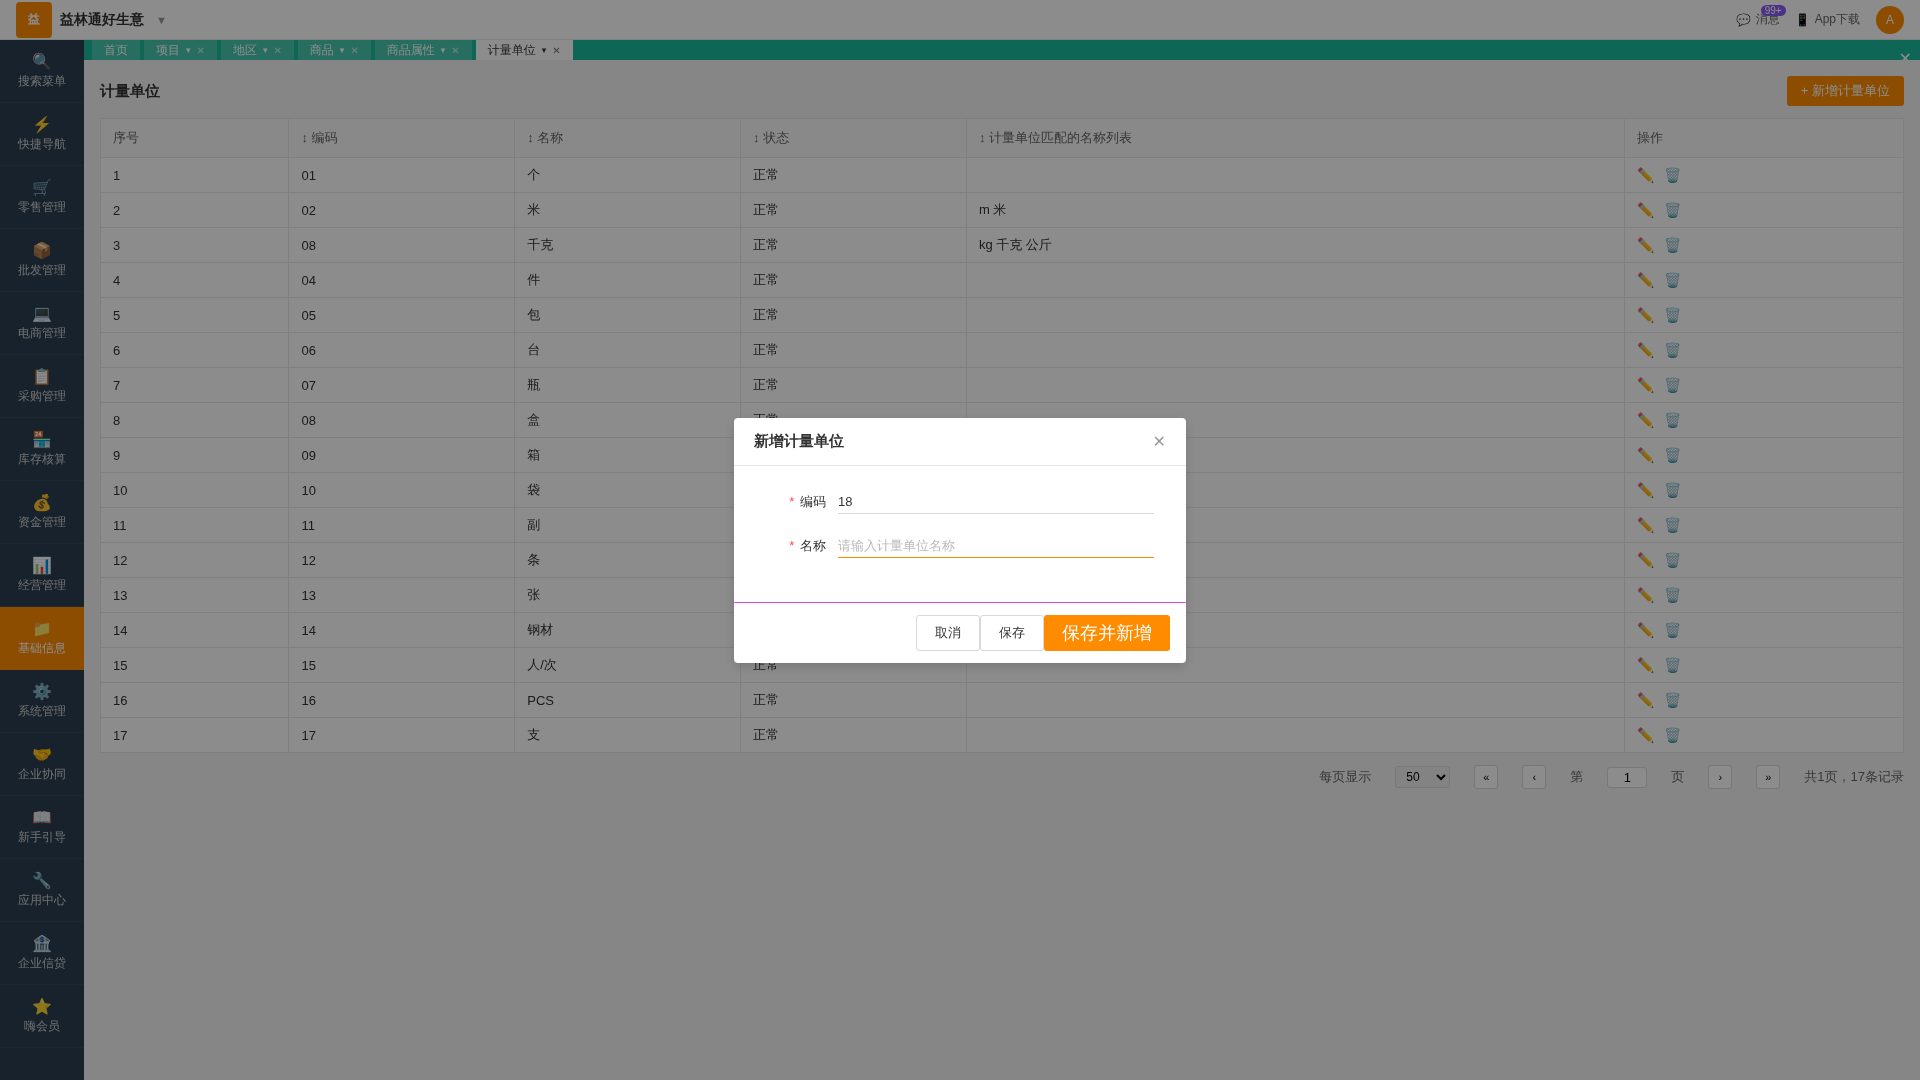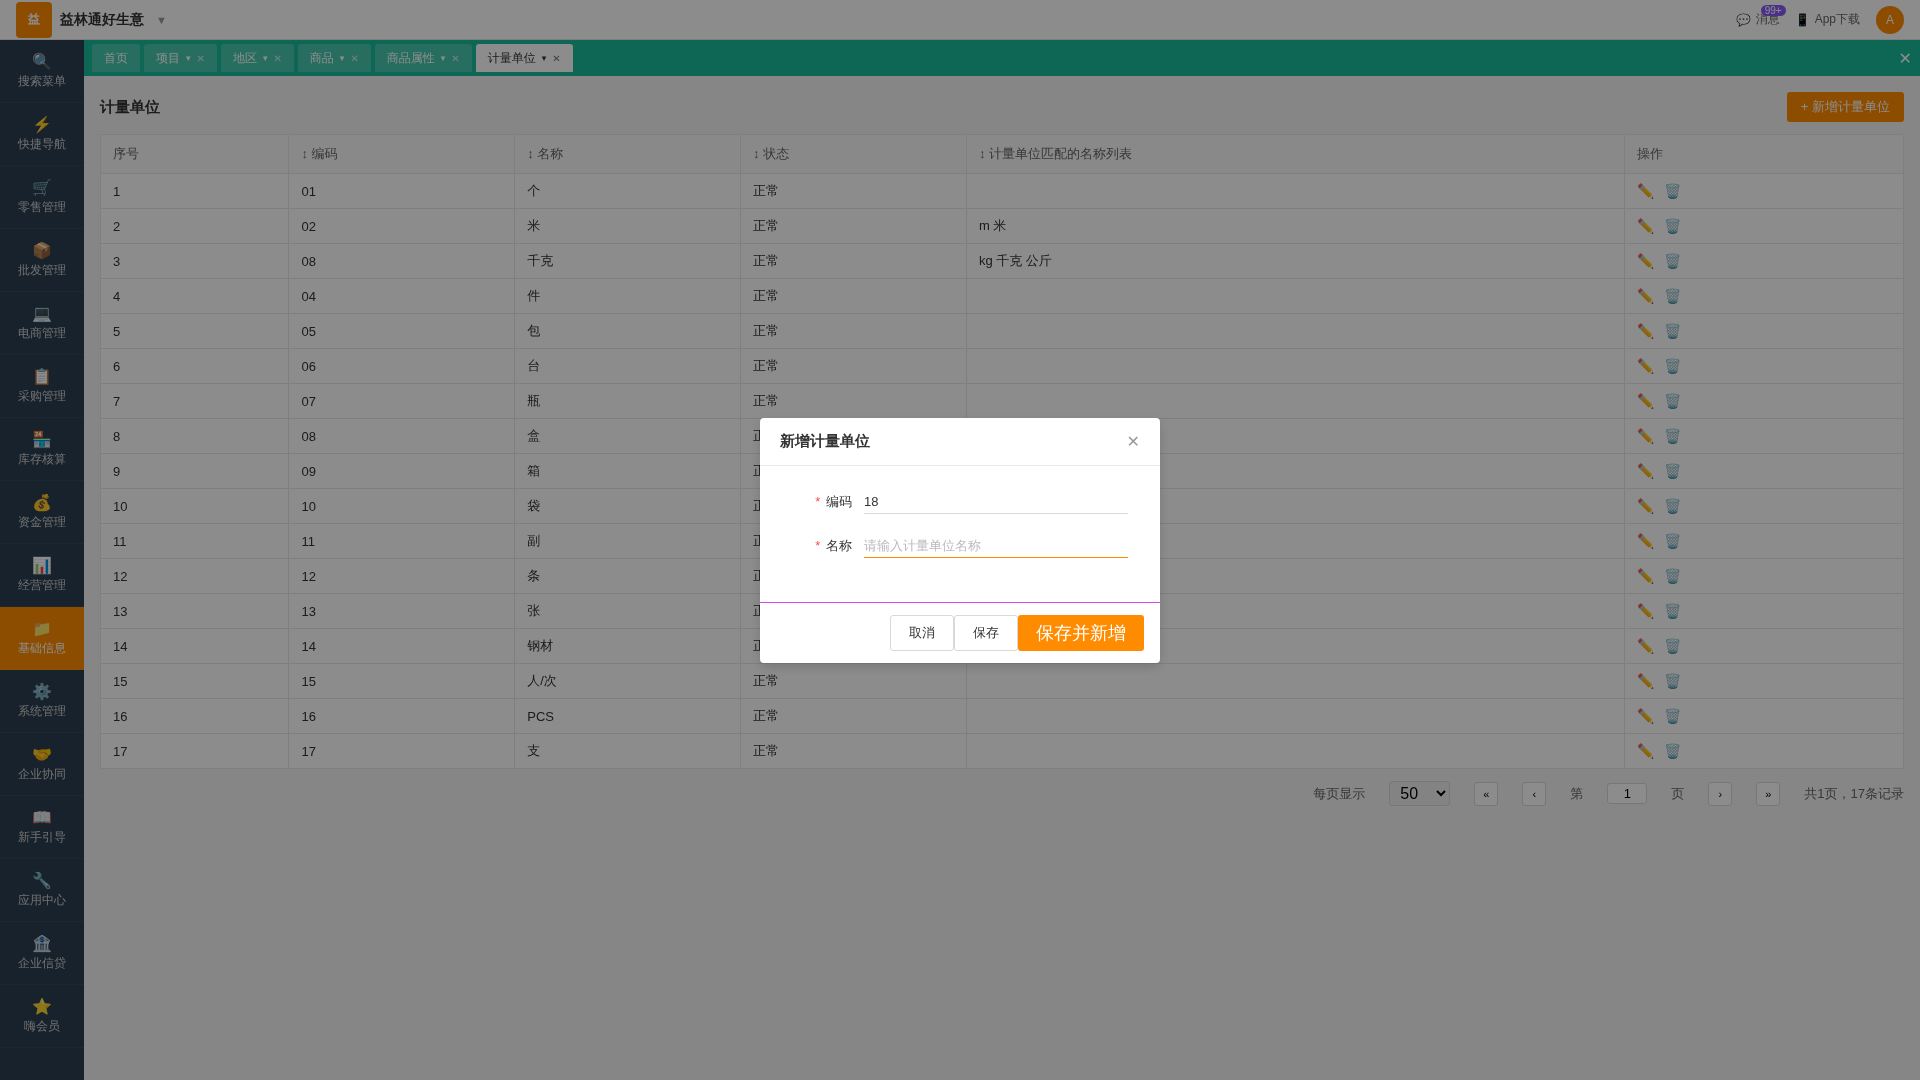--- a/index.html
+++ b/index.html
@@ -113,21 +113,21 @@
       display: flex;
       flex-direction: column;
       overflow: hidden;
     }
 
     
     .tab-bar {
       background: #1abc9c;
       display: flex;
       align-items: center;
-      height: 36px;
+      height: 20px;
       padding: 0 8px;
     }
     .tab-item {
       display: flex;
       align-items: center;
       padding: 0 12px;
       height: 28px;
       background: rgba(255,255,255,0.2);
       color: white;
       border-radius: 3px 3px 0 0;
@@ -214,21 +214,21 @@
       align-items: center;
       padding: 12px 0;
       gap: 24px;
       font-size: 13px;
       color: #666;
     }
     .page-size-select {
       border: 1px solid #d9d9d9;
       padding: 2px 6px;
       border-radius: 3px;
-      font-size: 16px;
+      font-size: 12px;
     }
     .page-nav-btn {
       width: 24px;
       height: 24px;
       border: 1px solid #d9d9d9;
       background: white;
       border-radius: 3px;
       cursor: pointer;
       display: flex;
       align-items: center;
@@ -250,21 +250,21 @@
       top: 0; left: 0; right: 0; bottom: 0;
       background: rgba(0,0,0,0.45);
       display: flex;
       align-items: center;
       justify-content: center;
       z-index: 1000;
     }
     .modal {
       background: white;
       border-radius: 4px;
-      width: 400px;
+      width: 452px;
       box-shadow: 0 4px 12px rgba(0,0,0,0.15);
     }
     .modal-header {
       padding: 14px 20px;
       border-bottom: 1px solid #e8e8e8;
       display: flex;
       justify-content: space-between;
       align-items: center;
     }
     .modal-title {

